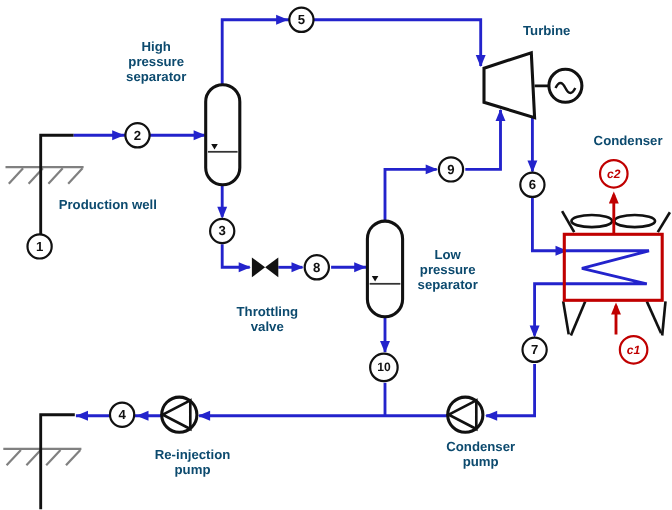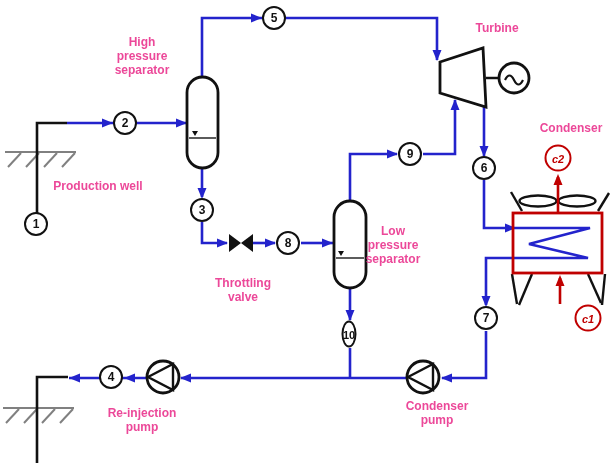--- a/index.html
+++ b/index.html
@@ -4,30 +4,30 @@
 <style>
   html,body{margin:0;padding:0;background:#ffffff;}
   .stage{
     position:relative;width:611px;height:464px;background:#ffffff;overflow:hidden;
     font-family:"Liberation Sans", sans-serif;
   }
   .stage svg{position:absolute;left:0;top:0;}
   .label{
     position:absolute;transform:translate(-50%,-50%);
     white-space:pre-line;text-align:center;
-    font-size:12px;line-height:14px;font-weight:600;color:#ec4899;
+    font-size:12px;line-height:14px;font-weight:600;color:#0c4a6e;
   }
   .node{
     position:absolute;transform:translate(-50%,-50%);
     width:24px;height:24px;box-sizing:border-box;
     border:2.5px solid #111111;border-radius:50%;background:#ffffff;
     display:flex;align-items:center;justify-content:center;
     font-size:12px;font-weight:bold;color:#111111;
   }
-  .node.wide{width:15px;height:27px;font-size:11px;}
+  .node.wide{width:27px;height:27px;font-size:11px;}
   .node.coolant{
     width:27px;height:27px;border-color:#c00000;color:#c00000;font-size:11px;font-style:italic;
   }
 </style>
 </head>
 <body>
 
 <div class="stage">
 
   <svg width="611" height="464" viewBox="0 0 611 464">
@@ -150,39 +150,39 @@
       <g fill="#c00000">
         <polygon points="558,174 553.5,185 562.5,185"></polygon>
         <polygon points="560,275 555.5,286 564.5,286"></polygon>
       </g>
     </g>
   </svg>
 
   <div class="label" style="left:142px;top:56px">High
 pressure
 separator</div>
-  <div class="label" style="left:393px;top:245px">Low
+  <div class="label" style="left:407px;top:245px">Low
 pressure
 separator</div>
   <div class="label" style="left:497px;top:28px">Turbine</div>
   <div class="label" style="left:571px;top:128px">Condenser</div>
   <div class="label" style="left:243px;top:290px">Throttling
 valve</div>
   <div class="label" style="left:98px;top:186px">Production well</div>
-  <div class="label" style="left:142px;top:420px">Re-injection
+  <div class="label" style="left:175px;top:420px">Re-injection
 pump</div>
   <div class="label" style="left:437px;top:413px">Condenser
 pump</div>
 
   <div class="node" style="left:36px;top:224px">1</div>
   <div class="node" style="left:125px;top:123px">2</div>
   <div class="node" style="left:202px;top:210px">3</div>
   <div class="node" style="left:111px;top:377px">4</div>
   <div class="node" style="left:274px;top:18px">5</div>
   <div class="node" style="left:484px;top:168px">6</div>
   <div class="node" style="left:486px;top:318px">7</div>
   <div class="node" style="left:288px;top:243px">8</div>
   <div class="node" style="left:410px;top:154px">9</div>
   <div class="node wide" style="left:349px;top:334px">10</div>
-  <div class="node coolant" style="left:588px;top:318px">c1</div>
+  <div class="node coolant" style="left:576px;top:318px">c1</div>
   <div class="node coolant" style="left:558px;top:158px">c2</div>
 
 </div>
 
 </body></html>

